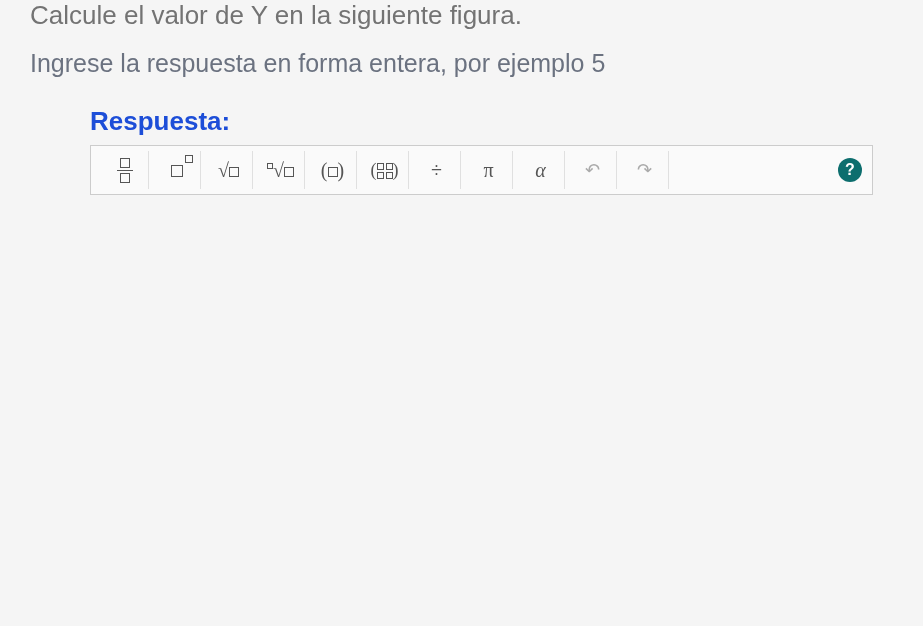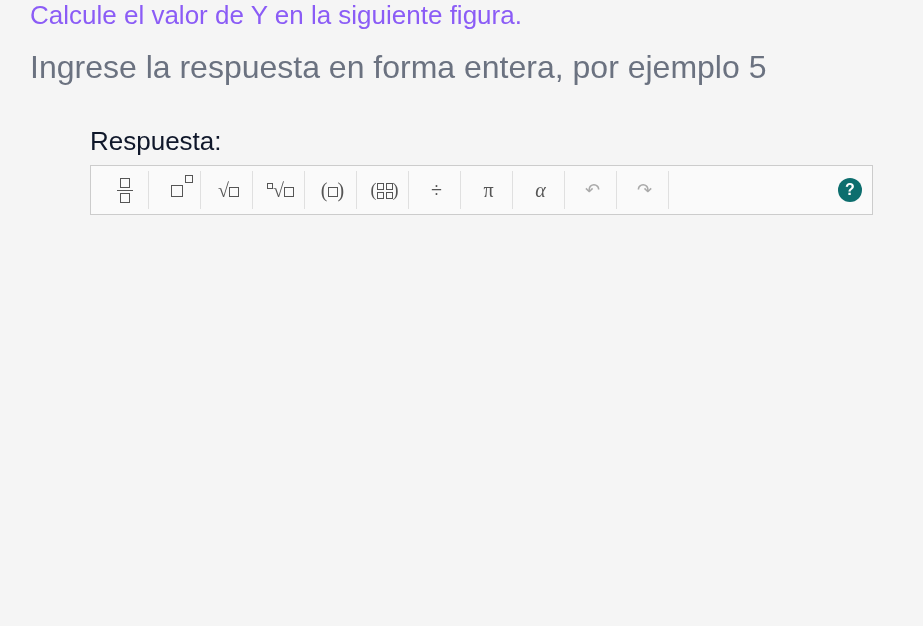--- a/index.html
+++ b/index.html
@@ -14,46 +14,46 @@
       height: 626px;
       overflow: hidden;
       position: relative;
     }
     .page {
       padding: 0 30px;
       background: #f5f5f5;
     }
     .question-title {
       font-size: 26px;
-      color: #8b5cf6;
+      color: #737373;
       font-weight: 400;
       margin-top: 0;
       margin-bottom: 18px;
     }
     .question-instruction {
-      font-size: 32px;
+      font-size: 25px;
       color: #6b7280;
       font-weight: 400;
-      margin-bottom: 40px;
+      margin-bottom: 28px;
     }
     .figure-container {
       position: relative;
       width: 520px;
       height: 280px;
       margin-left: 70px;
       margin-bottom: 40px;
     }
     .figure-svg {
       width: 100%;
       height: 100%;
     }
     .response-label {
       font-size: 26px;
-      color: #0f172a;
-      font-weight: 400;
+      color: #1d4ed8;
+      font-weight: 700;
       margin-bottom: 8px;
       margin-left: 60px;
     }
     .toolbar {
       display: flex;
       align-items: center;
       gap: 4px;
       padding: 6px 10px;
       border: 1px solid #ccc;
       background: #fafafa;

